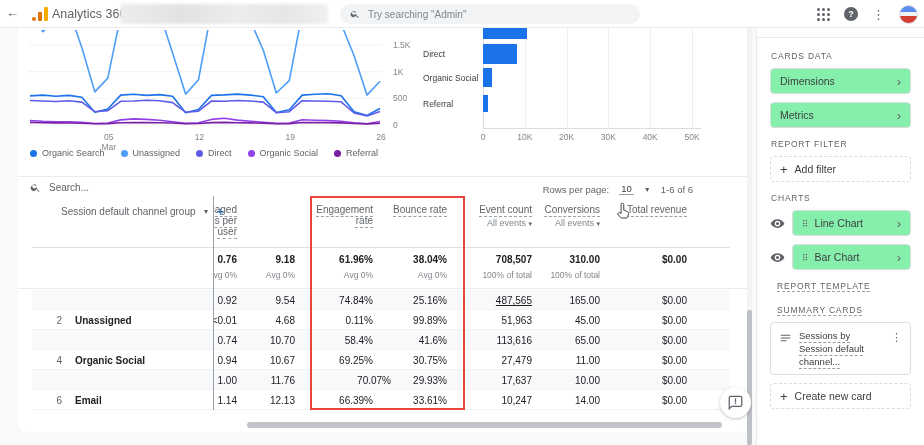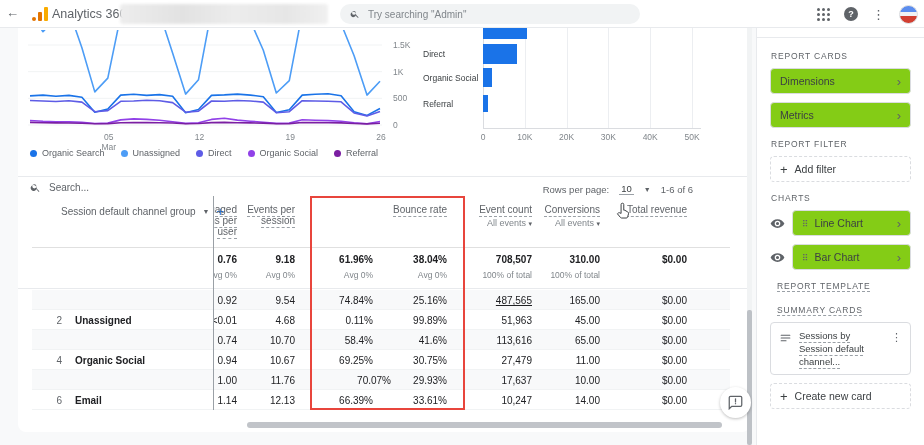--- a/index.html
+++ b/index.html
@@ -68,21 +68,21 @@
   .v-scrollbar{position:absolute;left:747px;top:28px;width:5px;height:417px;background:#f1f3f4;z-index:14;}
   .v-thumb{position:absolute;left:0;top:282px;width:5px;height:135px;border-radius:2px;background:#bdc1c6;cursor:pointer;}
 
   
   .sidebar{position:absolute;left:756px;top:0;width:168px;height:445px;background:#fff;border-left:1px solid #e8eaed;z-index:18;}
   .sb-header{display:flex;align-items:center;gap:10px;padding:0 14px;height:38px;border-bottom:1px solid #e8eaed;}
   .sb-title{font-size:12.5px;color:#3c4043;}
   .sb-body{padding:2px 13px 0 13px;}
   .sb-label{font-size:8.5px;letter-spacing:.8px;color:#5f6368;margin:11px 1px 7px;}
   .sb-label.du{text-decoration:underline dashed #9aa0a6 1px;text-underline-offset:2px;margin-left:7px;}
-  .sb-card{height:26px;border:1px solid #dadce0;border-radius:4px;display:flex;align-items:center;justify-content:space-between;padding:0 9px;font-size:10.5px;color:#3c4043;margin-bottom:8px;cursor:pointer;background:#84cc16;}
+  .sb-card{height:26px;border:1px solid #dadce0;border-radius:4px;display:flex;align-items:center;justify-content:space-between;padding:0 9px;font-size:10.5px;color:#3c4043;margin-bottom:8px;cursor:pointer;background:#86efac;}
   .sb-dashed{height:26px;border:1px dashed #dadce0;border-radius:4px;display:flex;align-items:center;gap:7px;padding:0 9px;font-size:10.5px;color:#3c4043;cursor:pointer;}
   .chev{font-size:13px;color:#5f6368;line-height:1;}
   .plus{font-size:13px;color:#3c4043;line-height:1;}
   .sb-chart-row{display:flex;align-items:center;gap:7px;margin-bottom:8px;}
   .sb-chart-row .sb-card{flex:1;margin-bottom:0;}
   .drag-handle{font-size:9px;color:#5f6368;margin-right:6px;}
   .sb-template-row{display:flex;align-items:center;justify-content:space-between;margin:2px 1px 0;}
   .sb-template-name{font-size:10.5px;font-weight:bold;color:#202124;}
   .circle-btn{width:25px;height:25px;border-radius:50%;border:1px solid #dadce0;display:flex;align-items:center;justify-content:center;cursor:pointer;background:#fff;}
   .sb-summary-card{border:1px solid #dadce0;border-radius:4px;display:flex;align-items:flex-start;gap:7px;padding:6px 6px 6px 8px;margin-bottom:8px;cursor:pointer;}
@@ -231,21 +231,21 @@
       <div class="axis-label" style="left: 261.259px; top: 104px; width: 22px; text-align: center;">19</div>
       <div class="axis-label" style="left: 352px; top: 104px; width: 22px; text-align: center;">26</div>
       <div class="trow shaded" style="top: 262px;"></div>
       <div class="trow" style="top: 282px;"></div>
       <div class="trow shaded" style="top: 302px;"></div>
       <div class="trow" style="top: 322px;"></div>
       <div class="trow shaded" style="top: 342px;"></div>
       <div class="trow" style="top: 362px;"></div>
       <div class="metrics-pane" id="metrics-pane">
         <div class="hcell" style="right: 513px; top: 8px; width: 90px;"><span class="du">Engaged</span><br><span class="du">sessions per</span><br><span class="du">user</span></div>
-        <div class="hcell" style="right: 455px; top: 8px; width: 90px;"><span class="du">Events per</span><br><span class="du">session</span></div>
+        <div class="hcell" style="right: 377px; top: 8px; width: 90px;"><span class="du">Engagement</span><br><span class="du">rate</span></div>
         <div class="hcell" style="right: 303px; top: 8px; width: 90px;"><span class="du">Bounce rate</span></div>
         <div class="hcell" style="right: 218px; top: 8px; width: 90px;"><span class="du">Event count</span><div class="hsub">All events <span class="caret">▾</span></div></div>
         <div class="hcell" style="right: 150px; top: 8px; width: 90px;"><span class="du">Conversions</span><div class="hsub">All events <span class="caret">▾</span></div></div>
         <div class="hcell" style="right: 63px; top: 8px; width: 90px;"><span class="du">Total revenue</span></div>
         <div class="vcell" style="right: 513px; top: 58px; font-weight: bold;">0.76</div>
         <div class="subcell" style="right: 513px; top: 74px;">Avg 0%</div>
         <div class="vcell" style="right: 455px; top: 58px; font-weight: bold;">9.18</div>
         <div class="subcell" style="right: 455px; top: 74px;">Avg 0%</div>
         <div class="vcell" style="right: 377px; top: 58px; font-weight: bold;">61.96%</div>
         <div class="subcell" style="right: 377px; top: 74px;">Avg 0%</div>
@@ -323,21 +323,21 @@
 
   <div class="sidebar">
     <div class="sb-header">
       <svg width="16" height="16" viewBox="0 0 24 24">
           <rect x="3" y="3" width="18" height="18" rx="2" fill="none" stroke="#5f6368" stroke-width="2"></rect>
           <path d="M8 16v-5M12 16V8M16 16v-3" stroke="#5f6368" stroke-width="2" stroke-linecap="round"></path>
         </svg>
       <span class="sb-title">Customize report</span>
     </div>
     <div class="sb-body">
-      <div class="sb-label">REPORT CARDS</div>
+      <div class="sb-label">CARDS DATA</div>
       <div class="sb-card">
         <span>Dimensions</span>
         <span class="chev">›</span>
       </div>
       <div class="sb-card">
         <span>Metrics</span>
         <span class="chev">›</span>
       </div>
 
       <div class="sb-label">REPORT FILTER</div>

